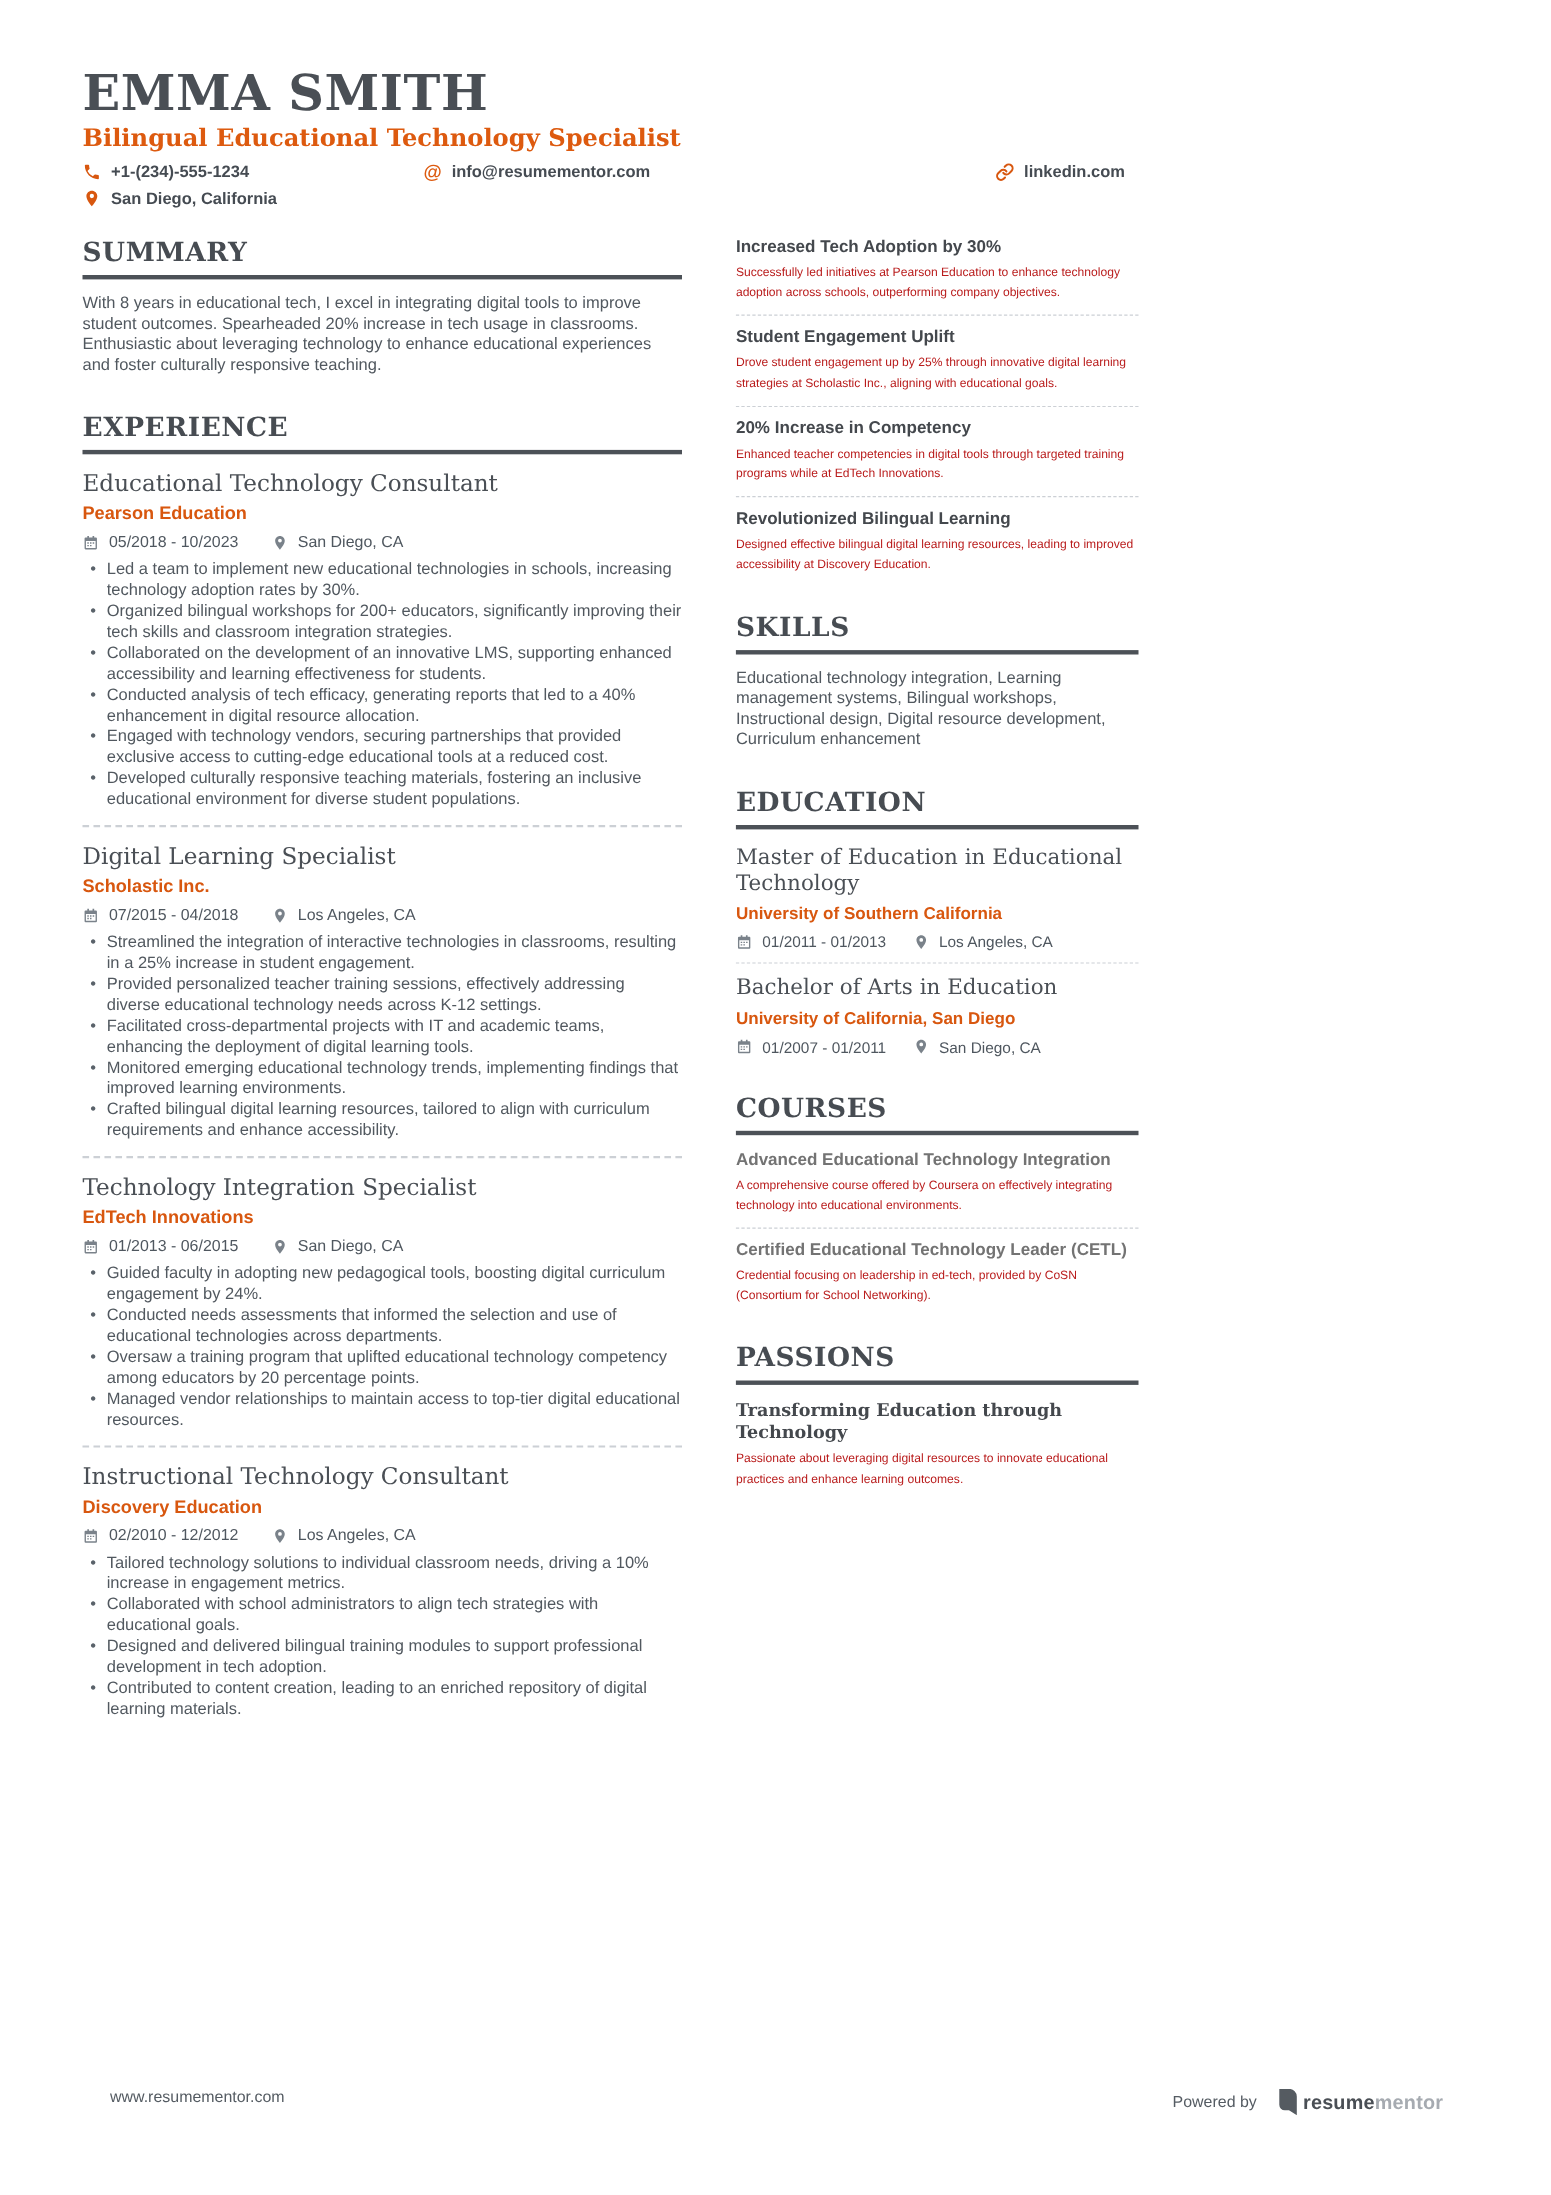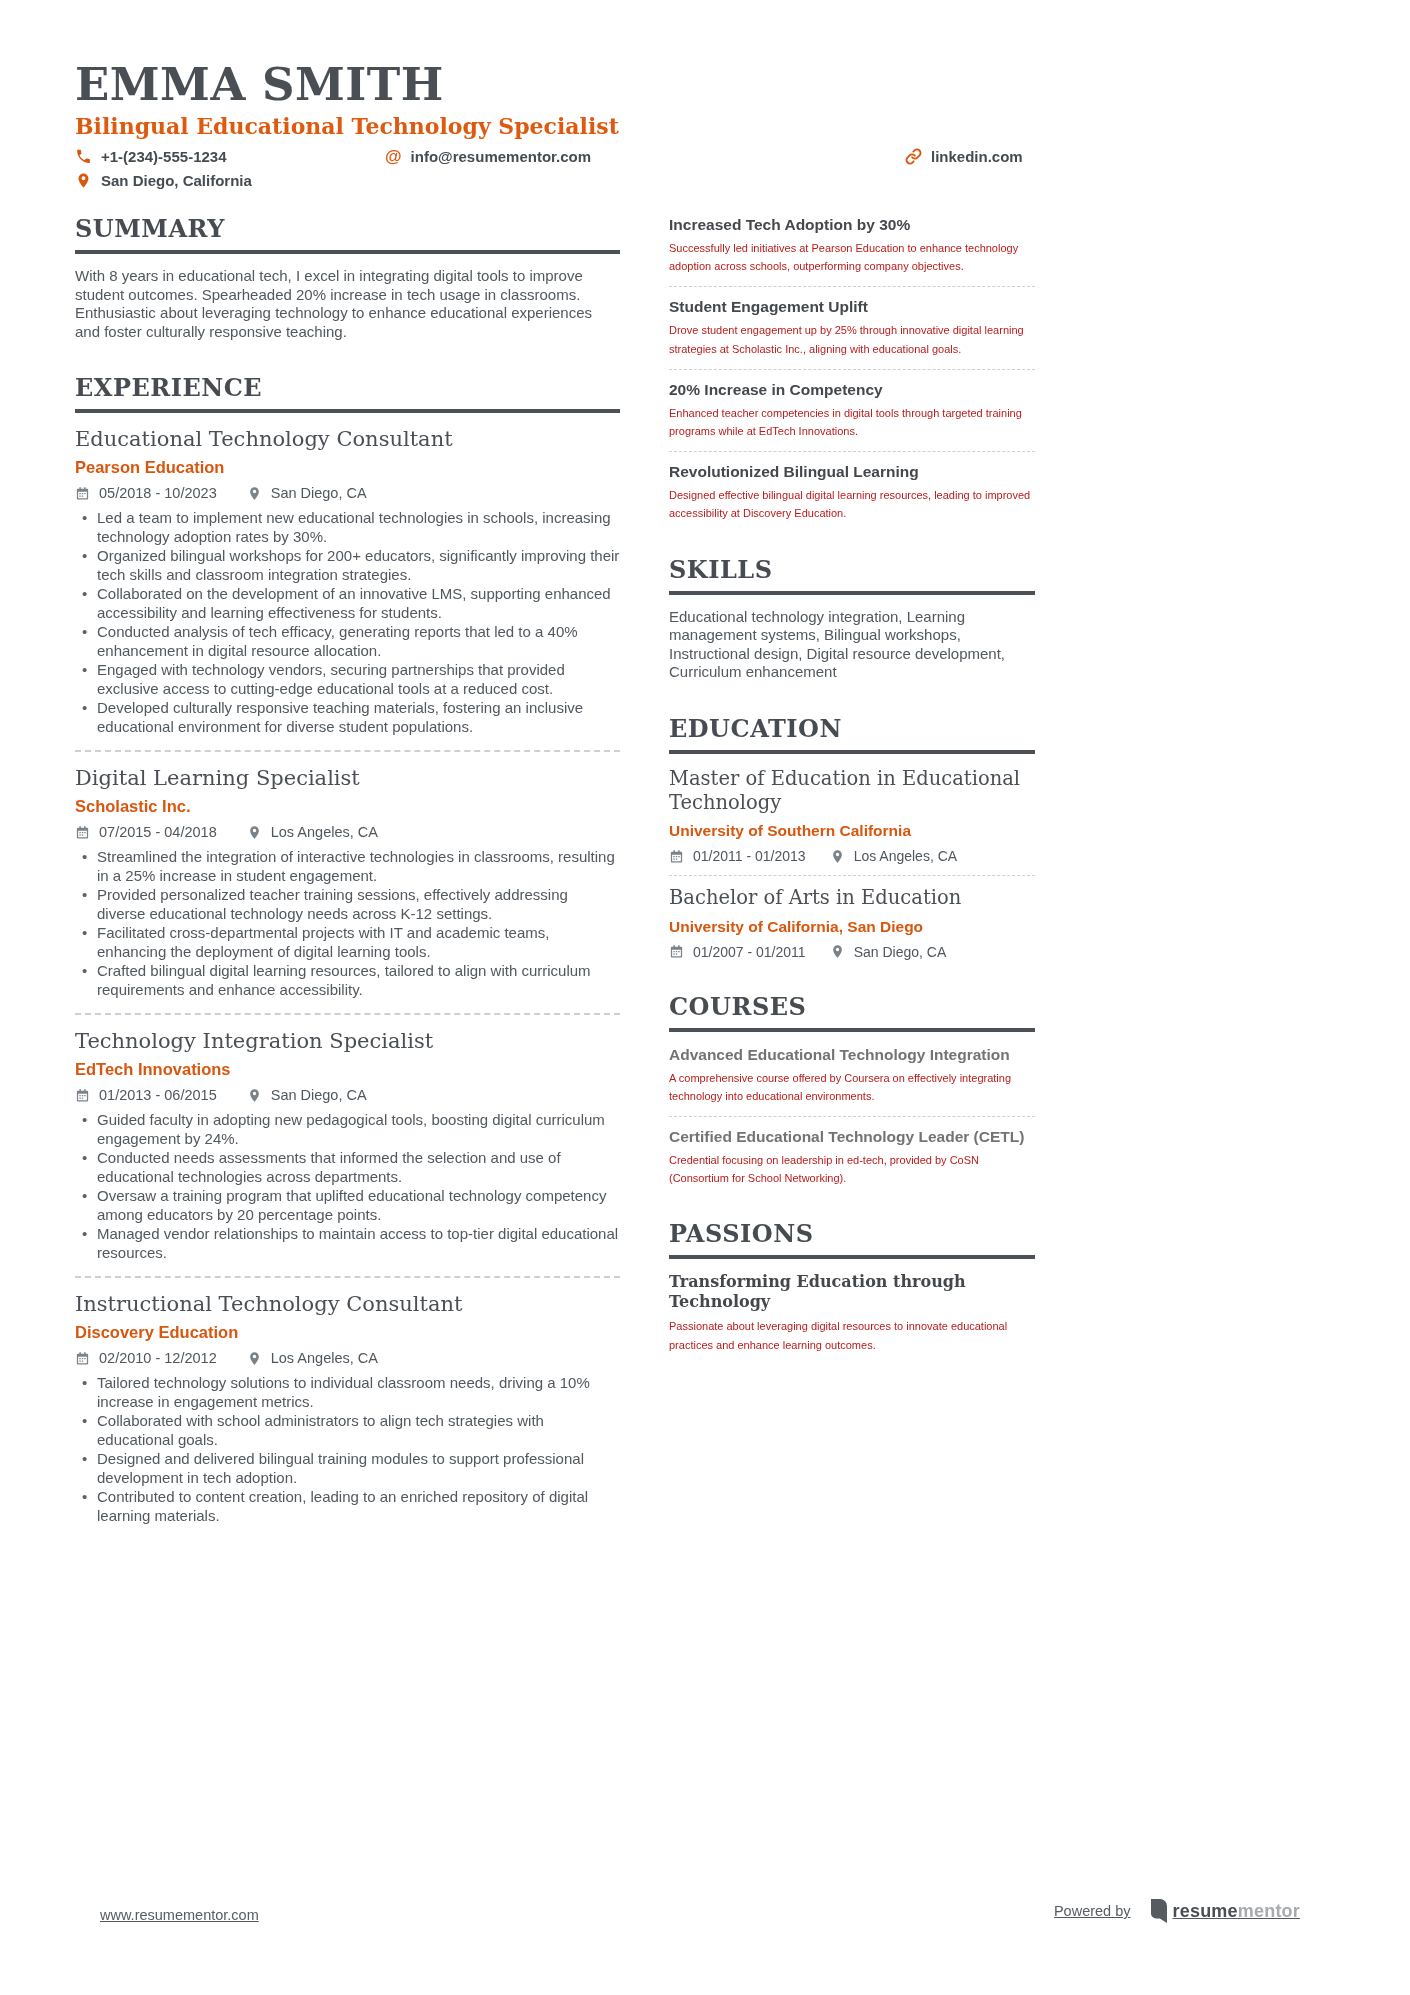--- a/index.html
+++ b/index.html
@@ -108,22 +108,22 @@
   .passion-title {
     font-family: "DejaVu Serif", serif;
     font-weight: 700;
     font-size: 16px;
     line-height: 20px;
     color: #44484d;
   }
   
   .footer {
     position: absolute;
-    left: 100px; right: 110px; bottom: 72px;
-    display: flex; justify-content: space-between; align-items: flex-end; text-decoration: underline;
+    left: 100px; right: 98px; bottom: 72px;
+    display: flex; justify-content: space-between; align-items: flex-start;
   }
   .site { font-size: 14.5px; color: #555c63; }
   .powered { display: flex; align-items: center; gap: 16px; font-size: 14.5px; color: #555c63; }
   .logo { display: flex; align-items: center; gap: 6px; }
   .logo-icon { display: inline-flex; width: 20px; height: 24px; }
   .logo-icon svg { width: 100%; height: 100%; }
   .logo-text { font-size: 18px; font-weight: 700; letter-spacing: 0.2px; }
   .logo-bold { color: #4a4f55; }
   .logo-light { color: #a6abb1; font-style: normal; }
 </style>
@@ -235,20 +235,21 @@
                     <path fill="#7a828a" d="M12 2C8.13 2 5 5.13 5 9c0 5.25 7 13 7 13s7-7.75 7-13c0-3.87-3.13-7-7-7zm0 9.5A2.5 2.5 0 1 1 12 6a2.5 2.5 0 0 1 0 5.5z"></path>
                   </svg>
                 </span>
               <span>Los Angeles, CA</span>
             </span>
           </div>
           <ul class="bullets">
             <li>Streamlined the integration of interactive technologies in classrooms, resulting in a 25% increase in student engagement.</li>
             <li>Provided personalized teacher training sessions, effectively addressing diverse educational technology needs across K-12 settings.</li>
             <li>Facilitated cross-departmental projects with IT and academic teams, enhancing the deployment of digital learning tools.</li>
+            <li>Monitored emerging educational technology trends, implementing findings that improved learning environments.</li>
             <li>Crafted bilingual digital learning resources, tailored to align with curriculum requirements and enhance accessibility.</li>
           </ul>
         </article>
         <hr class="dash">
 
         <article>
           <h3 class="job-title">Technology Integration Specialist</h3>
           <div class="company">EdTech Innovations</div>
           <div class="meta">
             <span class="meta-item">

